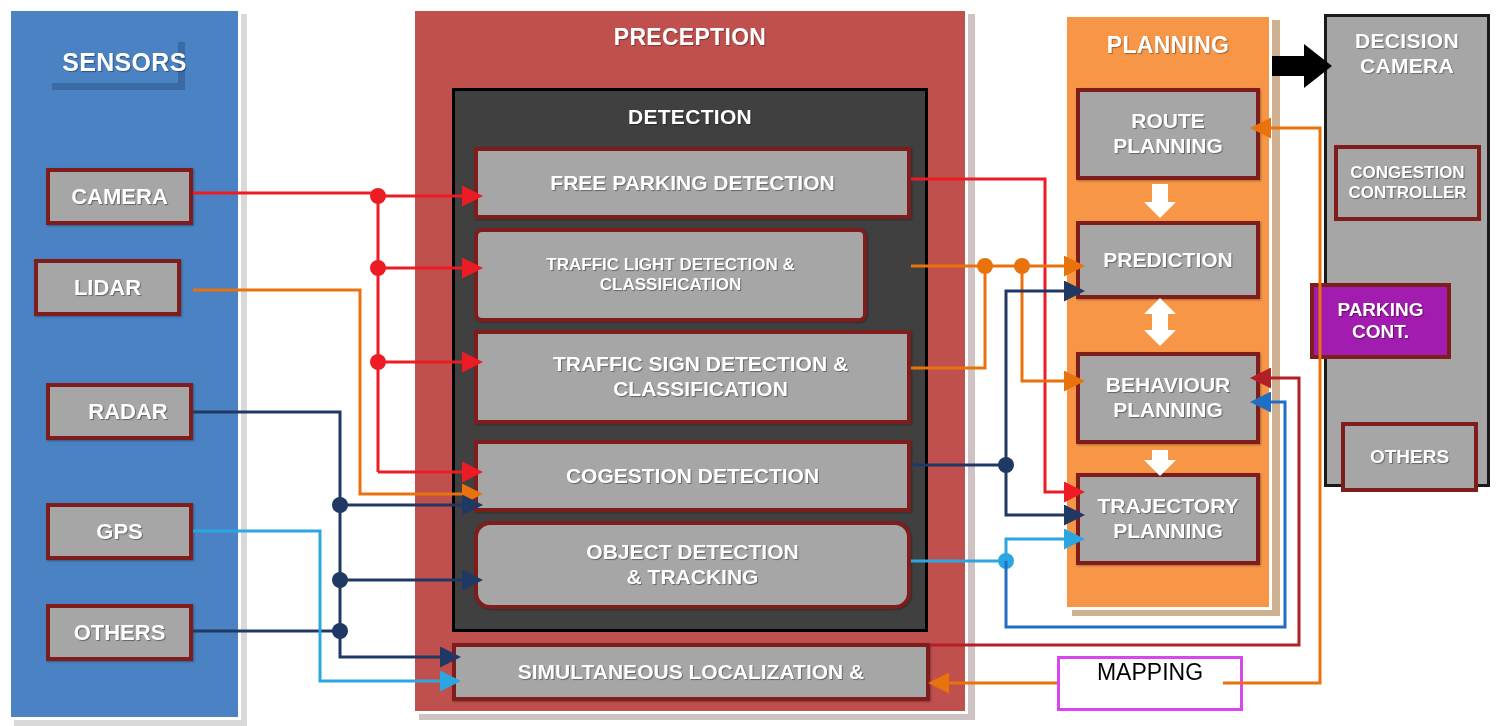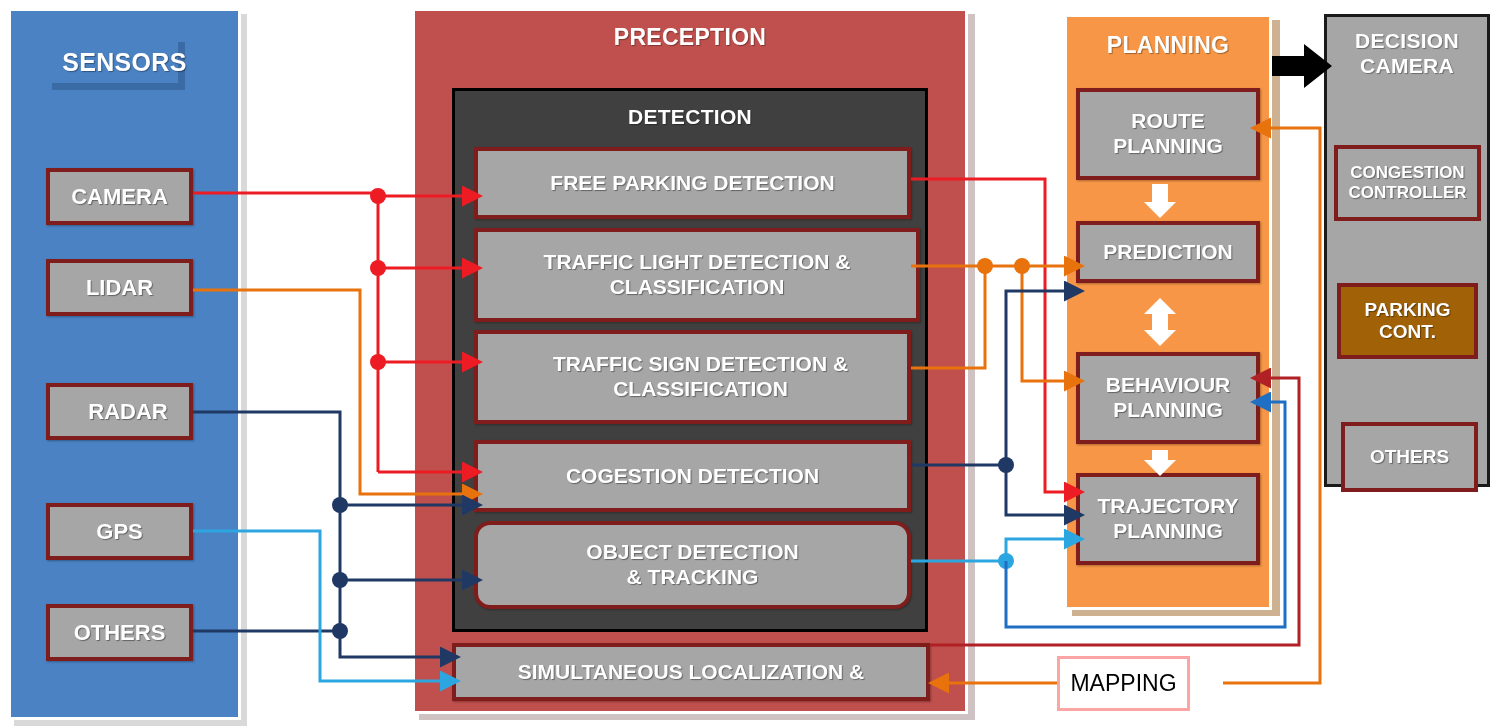--- a/index.html
+++ b/index.html
@@ -58,21 +58,21 @@
   <div class="panel" style="left:14px;top:14px;width:233px;height:712px;background:#d9d9d9;"></div>
   <div class="panel" style="left:8px;top:8px;width:233px;height:712px;background:#4a82c3;border:3px solid #ffffff;"></div>
 
   <div class="panel" style="left:178px;top:42px;width:7px;height:48px;background:#3a6ba5;"></div>
   <div class="panel" style="left:52px;top:83px;width:133px;height:7px;background:#3a6ba5;"></div>
   <div class="panel-title" style="left:8px;top:48px;width:233px;font-size:25px;">SENSORS</div>
 
   <div class="gbox" style="left:46px;top:168px;width:147px;height:57px;font-size:22px;">
     <span>CAMERA</span>
   </div>
-  <div class="gbox" style="left:46px;top:259px;width:147px;height:57px;font-size:22px;">
+  <div class="gbox" style="left:34px;top:259px;width:147px;height:57px;font-size:22px;">
     <span>LIDAR</span>
   </div>
   <div class="gbox" style="left:46px;top:383px;width:147px;height:57px;font-size:22px;padding-left:17px;">
     <span>RADAR</span>
   </div>
   <div class="gbox" style="left:46px;top:503px;width:147px;height:57px;font-size:22px;">
     <span>GPS</span>
   </div>
   <div class="gbox" style="left:46px;top:604px;width:147px;height:57px;font-size:22px;">
     <span>OTHERS</span>
@@ -81,21 +81,21 @@
   <div class="panel" style="left:419px;top:14px;width:556px;height:706px;background:#cfc2c2;"></div>
   <div class="panel" style="left:412px;top:8px;width:556px;height:706px;background:#c0504d;border:3px solid #ffffff;"></div>
   <div class="panel-title" style="left:412px;top:24px;width:556px;font-size:23px;">PRECEPTION</div>
 
   <div class="panel" style="left:452px;top:88px;width:476px;height:544px;background:#404040;border:3px solid #000000;"></div>
   <div class="panel-title" style="left:452px;top:105px;width:476px;font-size:21px;">DETECTION</div>
 
   <div class="gbox" style="left:474px;top:147px;width:437px;height:72px;font-size:21px;">
     <span>FREE PARKING DETECTION</span>
   </div>
-  <div class="gbox" style="left:474px;top:228px;width:446px;height:94px;font-size:21px;white-space:pre-line;">
+  <div class="gbox" style="left:474px;top:228px;width:393px;height:94px;font-size:17px;white-space:pre-line;border-radius:8px;">
     <span>TRAFFIC LIGHT DETECTION &amp;
 CLASSIFICATION</span>
   </div>
   <div class="gbox" style="left:474px;top:330px;width:437px;height:94px;font-size:21px;white-space:pre-line;padding-left:16px;">
     <span>TRAFFIC SIGN DETECTION &amp;
 CLASSIFICATION</span>
   </div>
   <div class="gbox" style="left:474px;top:440px;width:437px;height:72px;font-size:21px;">
     <span>COGESTION DETECTION</span>
   </div>
@@ -109,50 +109,50 @@
   </div>
 
   <div class="panel" style="left:1072px;top:20px;width:208px;height:596px;background:#cdb191;"></div>
   <div class="panel" style="left:1064px;top:14px;width:208px;height:596px;background:#f79646;border:3px solid #ffffff;"></div>
   <div class="panel-title" style="left:1064px;top:32px;width:208px;font-size:23px;">PLANNING</div>
 
   <div class="gbox" style="left:1076px;top:88px;width:184px;height:92px;font-size:21px;white-space:pre-line;">
     <span>ROUTE
 PLANNING</span>
   </div>
-  <div class="gbox" style="left:1076px;top:221px;width:184px;height:62px;font-size:21px;">
+  <div class="gbox" style="left:1076px;top:221px;width:184px;height:78px;font-size:21px;">
     <span>PREDICTION</span>
   </div>
   <div class="gbox" style="left:1076px;top:352px;width:184px;height:92px;font-size:21px;white-space:pre-line;">
     <span>BEHAVIOUR
 PLANNING</span>
   </div>
   <div class="gbox" style="left:1076px;top:473px;width:184px;height:92px;font-size:21px;white-space:pre-line;">
     <span>TRAJECTORY
 PLANNING</span>
   </div>
 
   <div class="panel" style="left:1324px;top:14px;width:166px;height:473px;background:#a6a6a6;border:3px solid #1a1a1a;"></div>
   <div class="panel-title" style="left:1324px;top:28px;width:166px;font-size:21px;white-space:pre-line;line-height:1.2;">DECISION
 CAMERA</div>
 
   <div class="gbox flat" style="left:1334px;top:145px;width:147px;height:76px;font-size:17px;background:#a6a6a6;white-space:pre-line;">
     <span>CONGESTION
 CONTROLLER</span>
   </div>
-  <div class="gbox flat" style="left:1337px;top:283px;width:141px;height:76px;font-size:19px;background:#a16207;white-space:pre-line;">
+  <div class="gbox flat" style="left:1310px;top:283px;width:141px;height:76px;font-size:19px;background:#a21caf;white-space:pre-line;">
     <span>PARKING
 CONT.</span>
   </div>
   <div class="gbox flat" style="left:1341px;top:422px;width:137px;height:70px;font-size:19px;background:#a6a6a6;">
     <span>OTHERS</span>
   </div>
 
-  <div class="panel" style="left:1057px;top:656px;width:133px;height:55px;background:#ffffff;border:3px solid #fca5a5;
-              display:flex;align-items:center;justify-content:center;
+  <div class="panel" style="left:1057px;top:656px;width:186px;height:55px;background:#ffffff;border:3px solid #d946ef;
+              display:flex;align-items:flex-start;justify-content:center;
               font-size:23px;color:#000000;font-weight:400;">
     <span>MAPPING</span>
   </div>
 
   <svg class="wires" viewBox="0 0 1496 726">
     <defs>
       <marker id="ar-red" markerWidth="7" markerHeight="7" refX="1" refY="3.5" orient="auto">
         <path d="M0,0 L7,3.5 L0,7 z" fill="#ed1c24"></path>
       </marker>
       <marker id="ar-orange" markerWidth="7" markerHeight="7" refX="1" refY="3.5" orient="auto">

